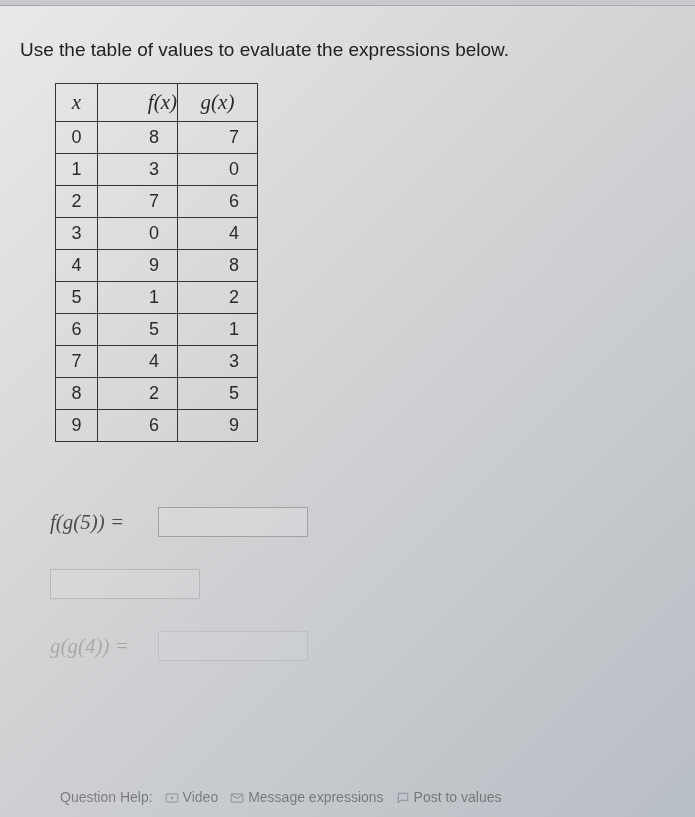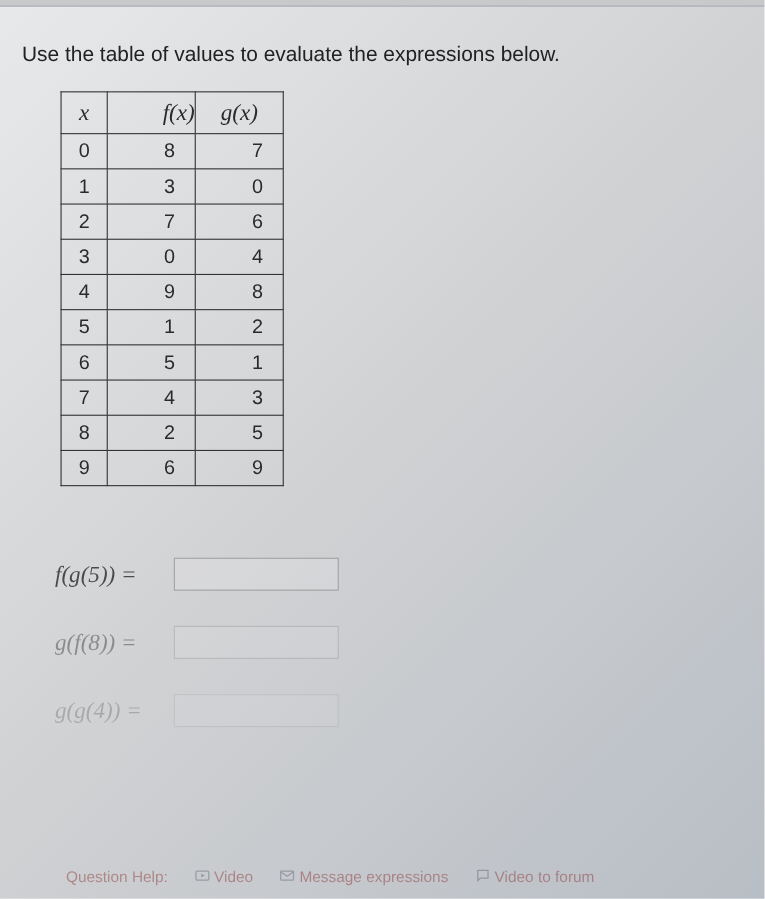--- a/index.html
+++ b/index.html
@@ -86,29 +86,29 @@
       background: rgba(255,255,255,0.15);
       outline: none;
       padding: 4px 8px;
       font-size: 16px;
     }
     .help-row {
       position: absolute;
       bottom: 12px;
       left: 60px;
       font-size: 14px;
-      color: #7f1d1d;
+      color: #000000;
       opacity: 0.4;
       display: flex;
       align-items: center;
-      gap: 24px;
+      gap: 12px;
     }
     .help-link {
       display: inline-flex;
-      align-items: flex-start;
+      align-items: flex-end;
       gap: 4px;
       cursor: pointer;
     }
     .icon-svg { width: 14px; height: 14px; }
   </style>
 </head>
 <body>
 
 <div class="top-edge"></div>
 
@@ -175,21 +175,20 @@
       </tr>
   </tbody>
 </table>
 
 <div class="questions">
   <div class="q-row">
     <span class="q-label">f(g(5)) =</span>
     <input class="answer-box" type="text" style="">
   </div>
   <div class="q-row faded">
-    <span class="q-label">g(f(8)) =</span>
     <input class="answer-box" type="text" style="">
   </div>
   <div class="q-row very-faded">
     <span class="q-label">g(g(4)) =</span>
     <input class="answer-box" type="text" style="">
   </div>
 </div>
 
 <div class="help-row">
   <span>Question Help:</span>
@@ -204,15 +203,15 @@
     <svg class="icon-svg" viewBox="0 0 24 24">
         <rect x="2" y="5" width="20" height="14" rx="1" fill="none" stroke="#556" stroke-width="2"></rect>
         <polyline points="2,6 12,13 22,6" fill="none" stroke="#556" stroke-width="2"></polyline>
       </svg>
     <span>Message expressions</span>
   </span>
   <span class="help-link">
     <svg class="icon-svg" viewBox="0 0 24 24">
         <path d="M4 4h16v12H8l-4 4z" fill="none" stroke="#556" stroke-width="2"></path>
       </svg>
-    <span>Video to forum</span>
+    <span>Post to values</span>
   </span>
 </div>
 
 </body></html>

